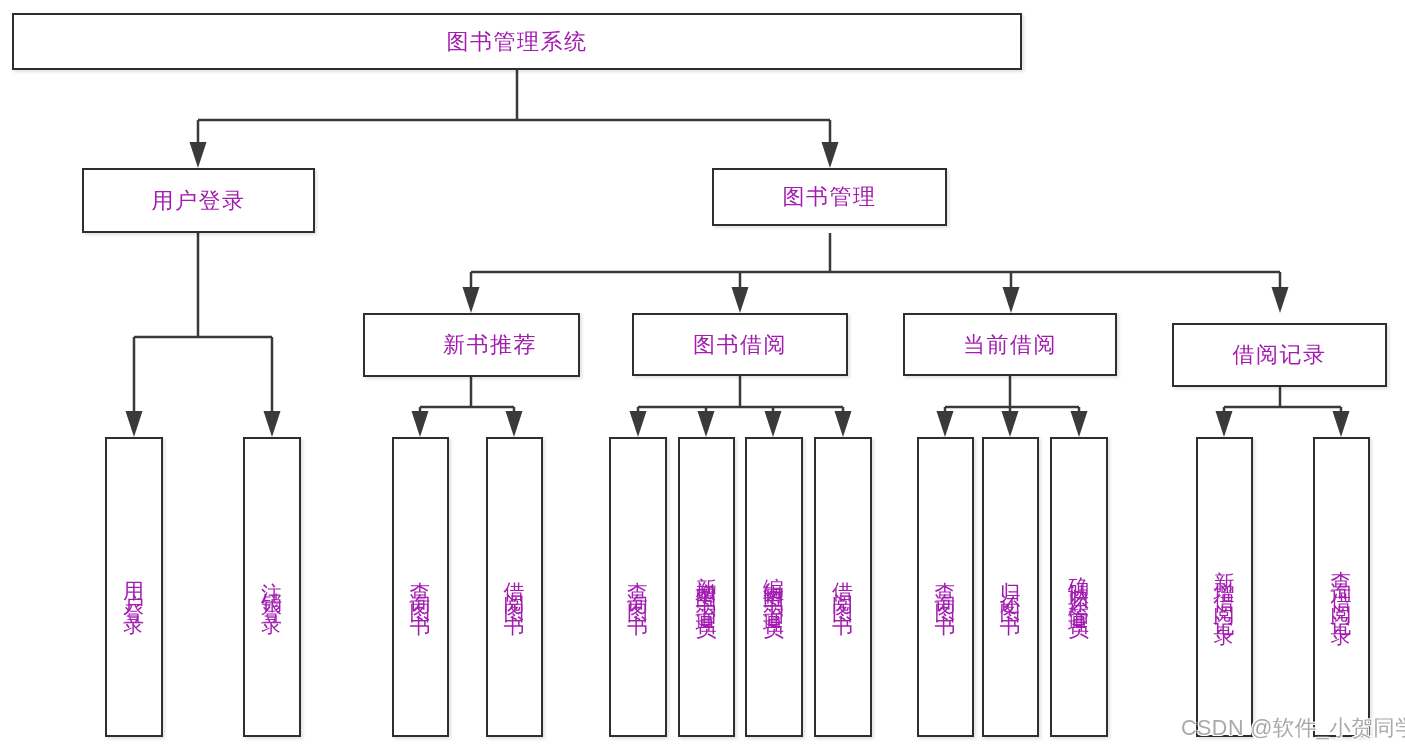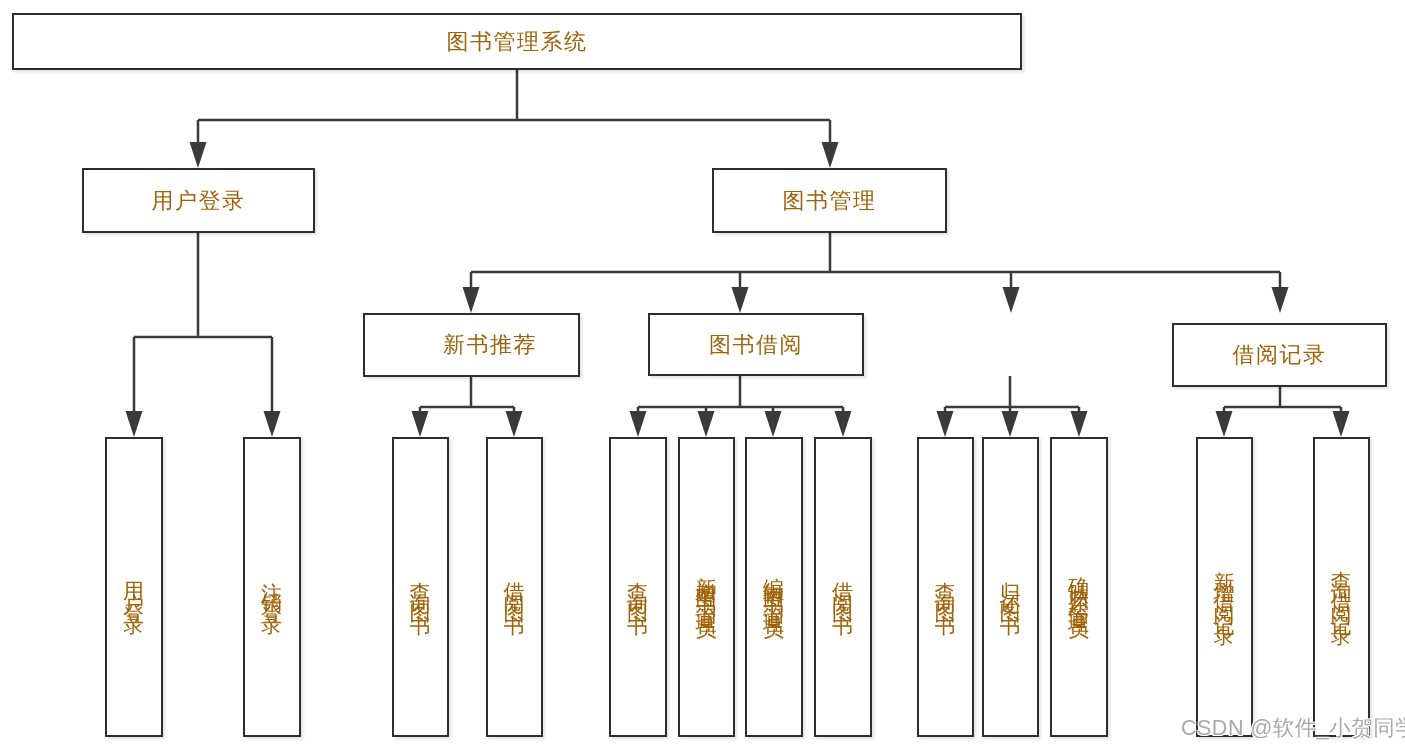--- a/index.html
+++ b/index.html
@@ -18,21 +18,21 @@
     width: 1405px; height: 747px;
     z-index: 1;
   }
   .node {
     position: absolute;
     background: #ffffff;
     border: 2.5px solid #2e2e2e;
     display: flex;
     align-items: center;
     justify-content: center;
-    color: #a16207;
+    color: #a21caf;
     z-index: 2;
     box-shadow: 2px 2px 3px rgba(0,0,0,0.12);
     overflow: hidden;
   }
   .h-node {
     font-size: 22px;
     letter-spacing: 1.5px;
     white-space: nowrap;
   }
   .v-node {
@@ -98,24 +98,25 @@
     <use href="#arr" x="945" y="437"></use>
     <use href="#arr" x="1010" y="437"></use>
     <use href="#arr" x="1079" y="437"></use>
     <use href="#arr" x="1224" y="437"></use>
     <use href="#arr" x="1341" y="437"></use>
   </svg>
 
   <div class="node h-node" style="left:12px; top:13px; width:1010px; height:57px;">图书管理系统</div>
 
   <div class="node h-node" style="left:82px; top:168px; width:233px; height:65px;">用户登录</div>
-  <div class="node h-node" style="left:712px; top:168px; width:235px; height:65px;">图书管理</div>
+  <div class="node h-node" style="left:712px; top:168px; width:235px; height:58px;">图书管理</div>
 
   <div class="node h-node" style="left:363px; top:313px; width:217px; height:64px;padding-left:37px;">新书推荐</div>
-  <div class="node h-node" style="left:632px; top:313px; width:216px; height:63px;margin-left:16px;">图书借阅</div>
+  <div class="node h-node" style="left:632px; top:313px; width:216px; height:63px;">图书借阅</div>
+  <div class="node h-node" style="left:903px; top:313px; width:214px; height:63px;">当前借阅</div>
   <div class="node h-node" style="left:1172px; top:312px; width:215px; height:64px;margin-top:11px;">借阅记录</div>
 
   <div class="node v-node" style="left:105px; top:437px; width:58px; height:300px;">用户登录</div>
   <div class="node v-node" style="left:243px; top:437px; width:58px; height:300px;">注销登录</div>
 
   <div class="node v-node" style="left:392px; top:437px; width:57px; height:300px;">查询图书</div>
   <div class="node v-node" style="left:486px; top:437px; width:57px; height:300px;">借阅图书</div>
 
   <div class="node v-node" style="left:609px; top:437px; width:58px; height:300px;">查询图书</div>
   <div class="node v-node tight" style="left:678px; top:437px; width:57px; height:300px;">新增图书（管理员）</div>

